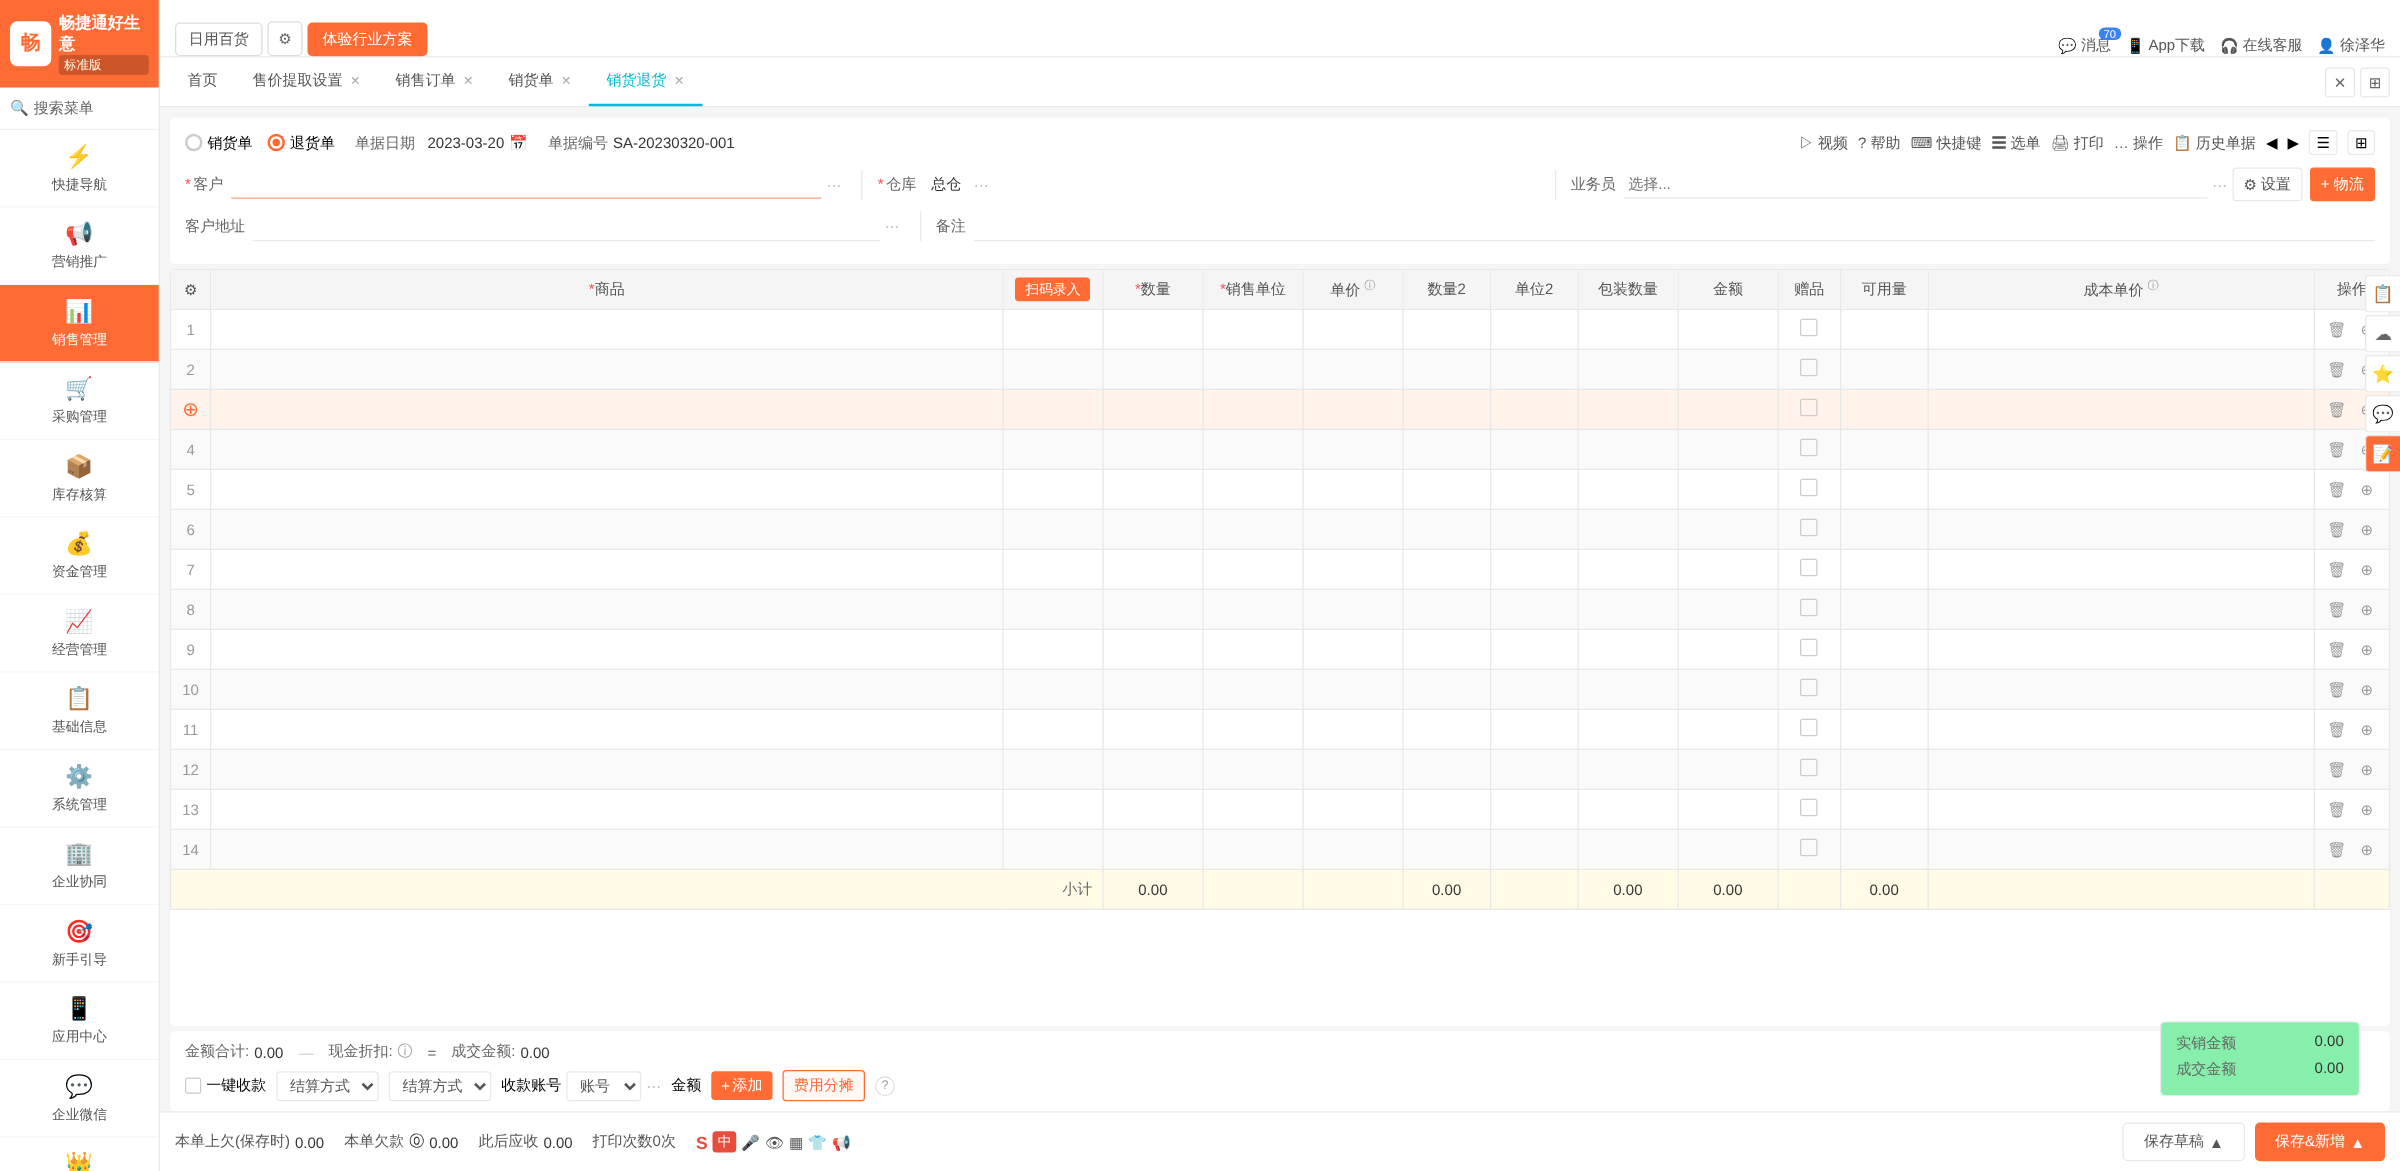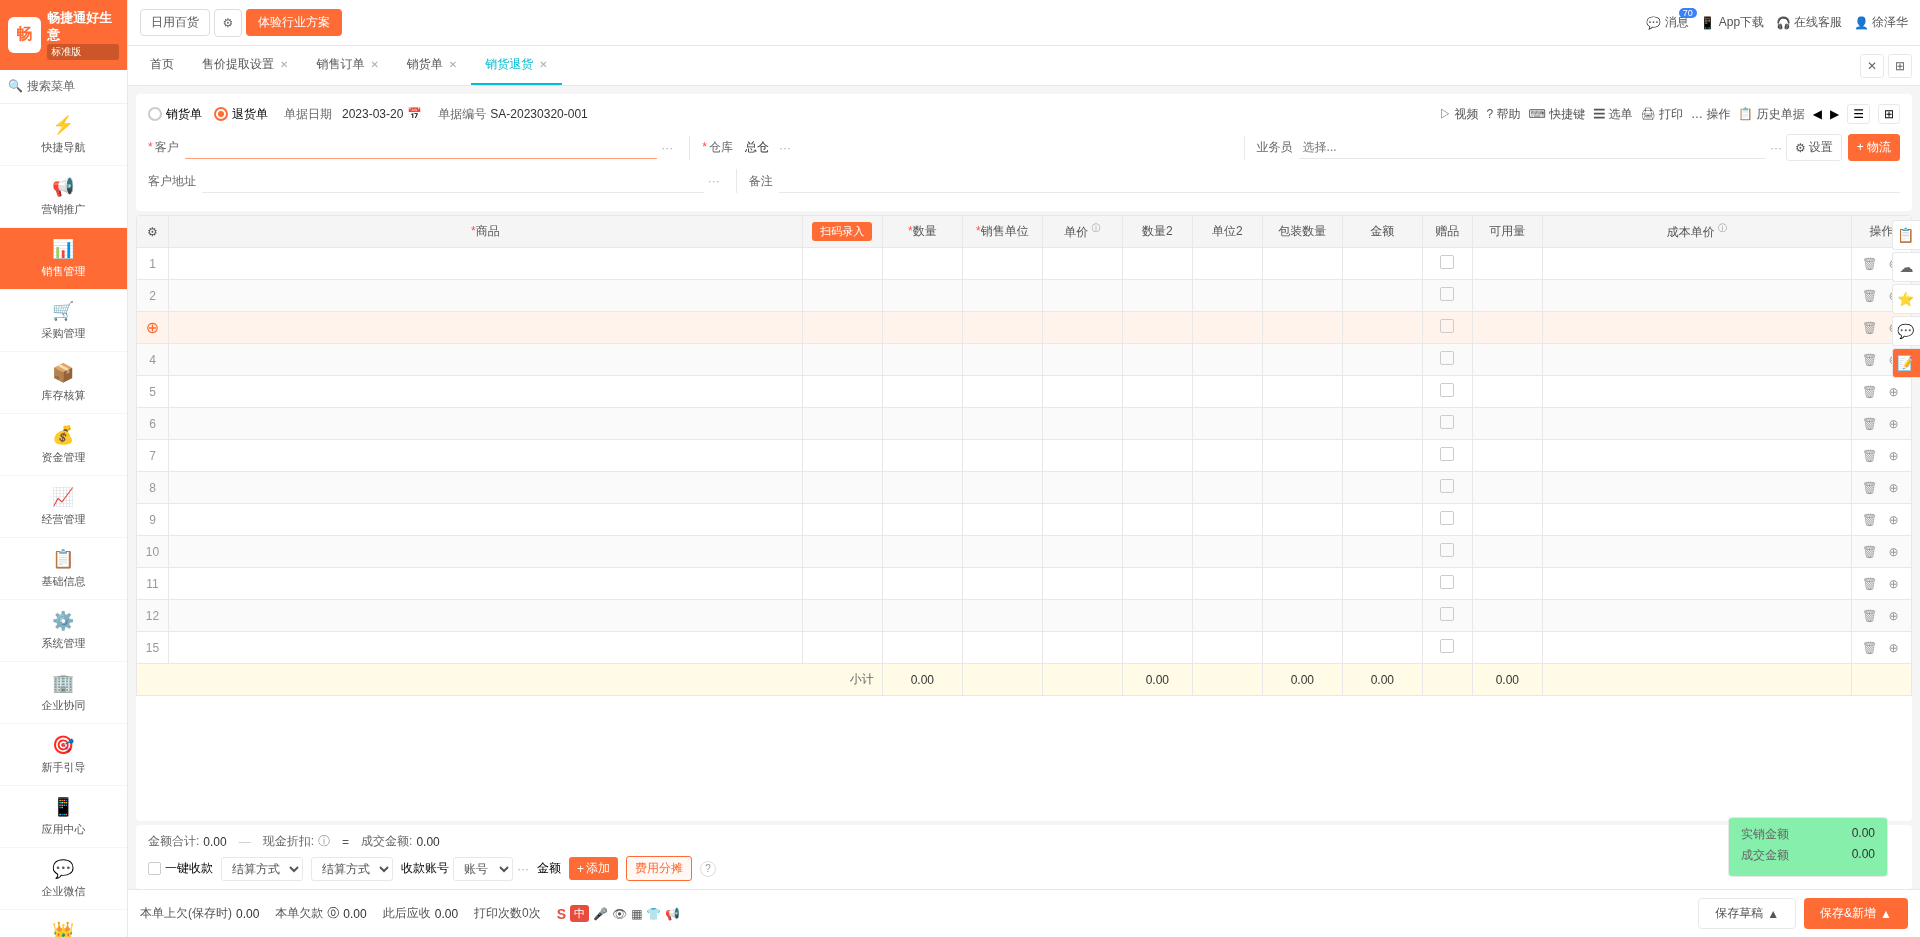--- a/index.html
+++ b/index.html
@@ -14,21 +14,21 @@
     .sidebar-search { padding: 8px; border-bottom: 1px solid #f0f0f0; display: flex; align-items: center; gap: 4px; color: #666; cursor: pointer; }
     .sidebar-item { padding: 10px 8px; display: flex; flex-direction: column; align-items: center; gap: 4px; cursor: pointer; color: #555; border-bottom: 1px solid #f5f5f5; }
     .sidebar-item.active { background: #ff6b35; color: #fff; }
     .sidebar-item-icon { font-size: 18px; }
     .sidebar-item-label { font-size: 11px; text-align: center; }
 
     
     .main { flex: 1; display: flex; flex-direction: column; height: 100%; overflow: hidden; }
 
     
-    .topbar { background: #fff; height: 46px; display: flex; align-items: center; padding: 0 12px; border-bottom: 1px solid #e8e8e8; gap: 8px; }
+    .topbar { background: #fff; height: 46px; display: flex; align-items: flex-end; padding: 0 12px; border-bottom: 1px solid #e8e8e8; gap: 8px; }
     .topbar-nav { display: flex; align-items: center; gap: 4px; flex: 1; }
     .topbar-btn { background: #fff; border: 1px solid #ddd; border-radius: 4px; padding: 4px 10px; cursor: pointer; color: #555; font-size: 12px; display: flex; align-items: center; gap: 3px; }
     .topbar-gear { width: 28px; height: 28px; border: 1px solid #ddd; border-radius: 4px; display: flex; align-items: center; justify-content: center; cursor: pointer; color: #666; }
     .topbar-experience { background: #ff6b35; color: #fff; border: none; border-radius: 4px; padding: 5px 12px; cursor: pointer; font-size: 12px; }
     .topbar-right { display: flex; align-items: center; gap: 12px; }
     .topbar-msg { display: flex; align-items: center; gap: 3px; cursor: pointer; color: #555; position: relative; }
     .badge { background: #3b82f6; color: #fff; font-size: 9px; border-radius: 8px; padding: 0 4px; min-width: 16px; text-align: center; position: absolute; top: -6px; right: -8px; }
     .topbar-app { display: flex; align-items: center; gap: 3px; cursor: pointer; color: #555; }
     .topbar-service { display: flex; align-items: center; gap: 3px; cursor: pointer; color: #555; }
     .topbar-user { display: flex; align-items: center; gap: 3px; cursor: pointer; color: #555; }
@@ -603,21 +603,42 @@
     <td></td>
     <td></td>
     <td>
       <div class="action-icons">
         <span class="action-icon" title="删除">🗑</span>
         <span class="action-icon" title="复制">⊕</span>
       </div>
     </td>
   </tr>
             <tr>
-    <td class="row-num">15</td>
+    <td class="row-num">13</td>
+    <td></td>
+    <td></td>
+    <td></td>
+    <td></td>
+    <td></td>
+    <td></td>
+    <td></td>
+    <td></td>
+    <td></td>
+    <td class="checkbox-cell"><span class="checkbox-custom"></span></td>
+    <td></td>
+    <td></td>
+    <td>
+      <div class="action-icons">
+        <span class="action-icon" title="删除">🗑</span>
+        <span class="action-icon" title="复制">⊕</span>
+      </div>
+    </td>
+  </tr>
+            <tr>
+    <td class="row-num">14</td>
     <td></td>
     <td></td>
     <td></td>
     <td></td>
     <td></td>
     <td></td>
     <td></td>
     <td></td>
     <td></td>
     <td class="checkbox-cell"><span class="checkbox-custom"></span></td>

